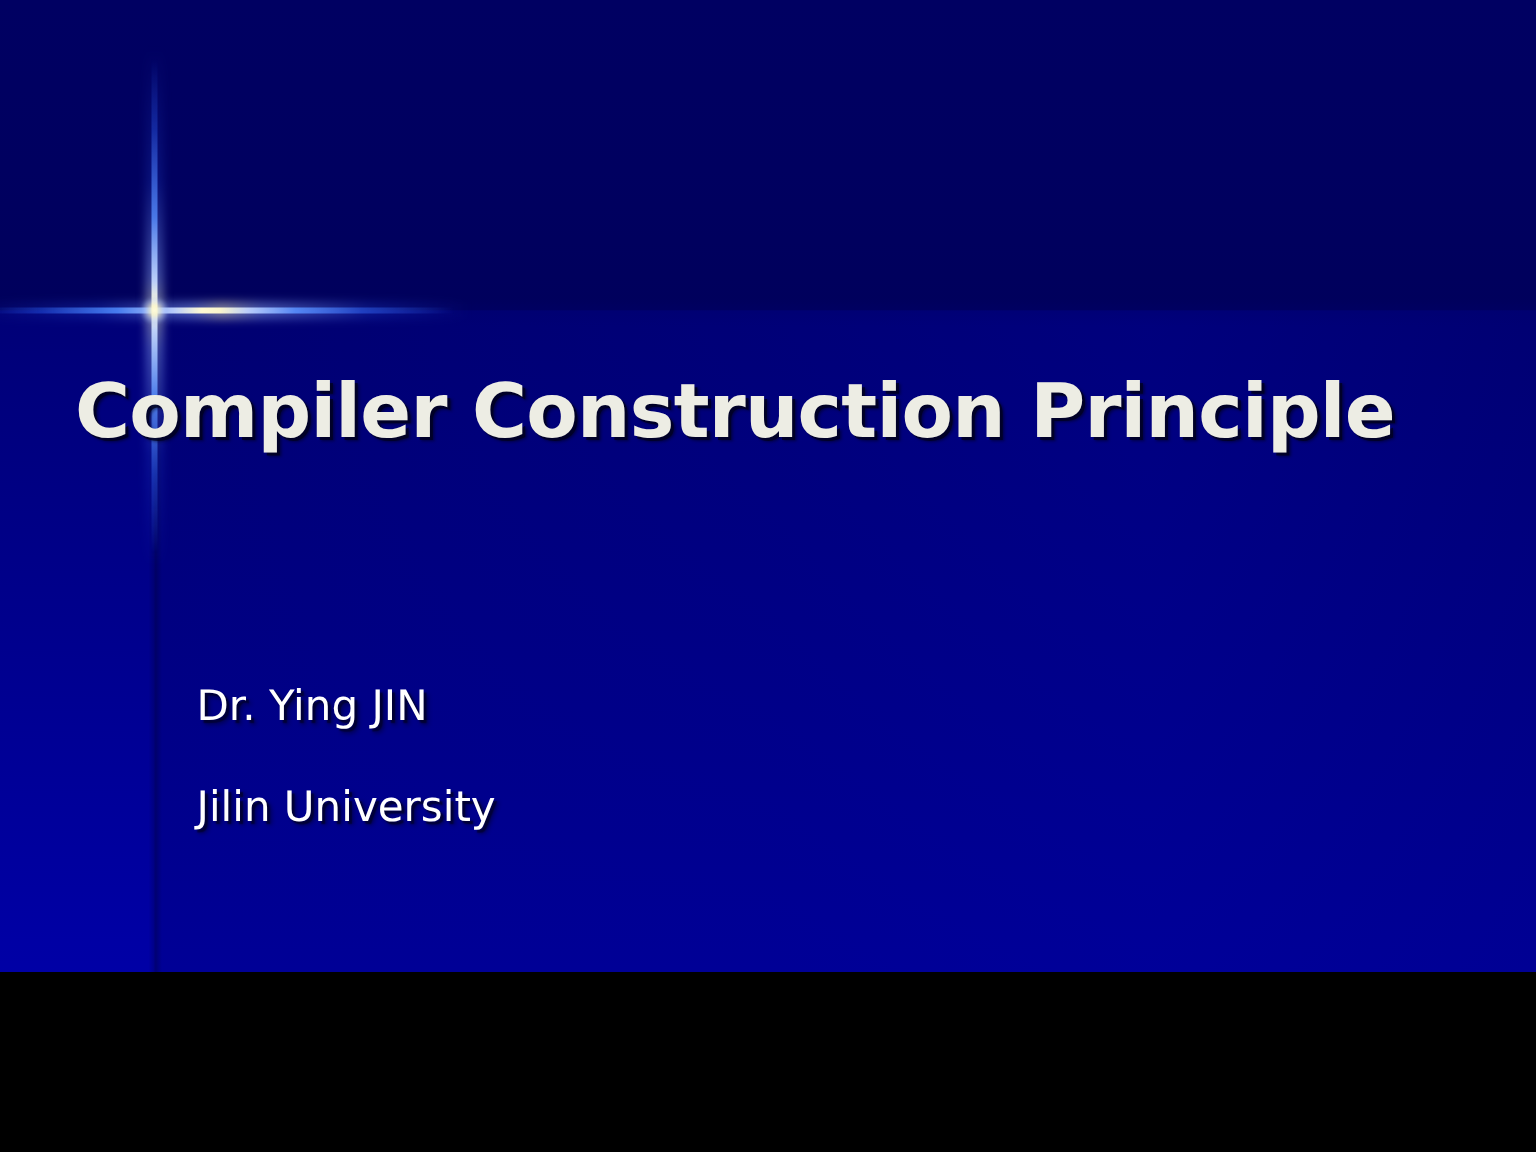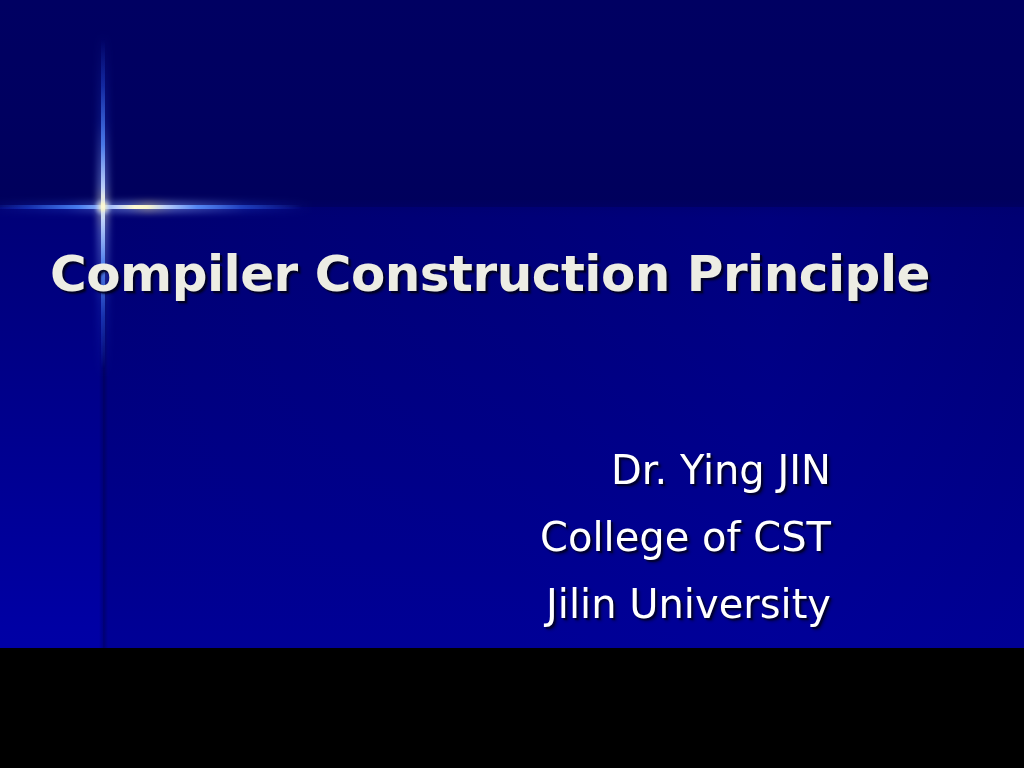--- a/index.html
+++ b/index.html
@@ -199,28 +199,27 @@
 
   .subtitle-block {
     position: absolute;
     left: 131px;
     top: 437px;
     width: 700px;
   }
   .subtitle-line {
     font-family: "DejaVu Sans", sans-serif;
     font-weight: normal;
-    font-size: 40px;
+    font-size: 28px;
     line-height: 67px;
     color: #FFFFFF;
     text-shadow:
       2px 2px 1px rgba(0,0,30,0.70),
       3px 3px 3px rgba(0,0,20,0.45);
     white-space: nowrap;
-    text-align: right;
   }
 </style>
 </head>
 <body>
 
 <div class="slide">
 
   <div class="bg-base"></div>
   <div class="bg-upper"></div>
   <div class="bg-leftcol"></div>
@@ -236,17 +235,16 @@
     <div class="ray-v"></div>
     <div class="core"></div>
   </div>
 
   <div class="title-block">
     <div class="title-line">Compiler Construction Principle</div>
   </div>
 
   <div class="subtitle-block">
     <div class="subtitle-line">Dr. Ying JIN</div>
-    <div class="subtitle-line">College of CST</div>
     <div class="subtitle-line">Jilin University</div>
   </div>
 
 </div>
 
 </body></html>

